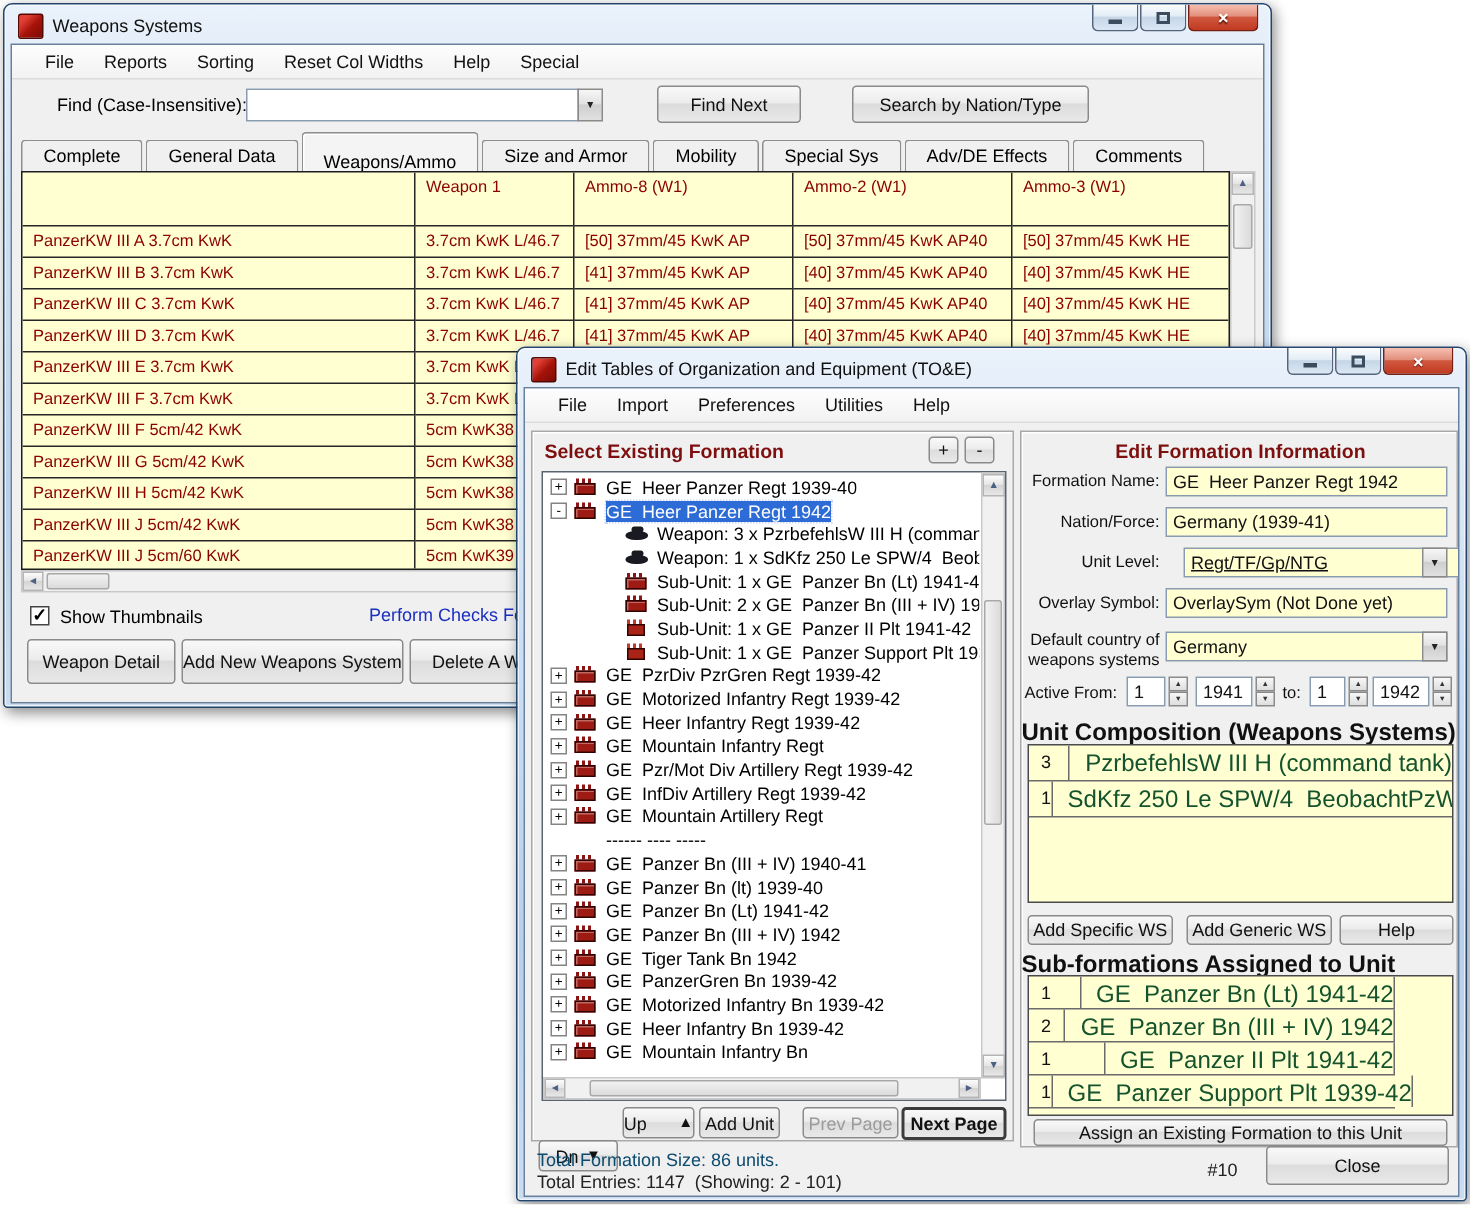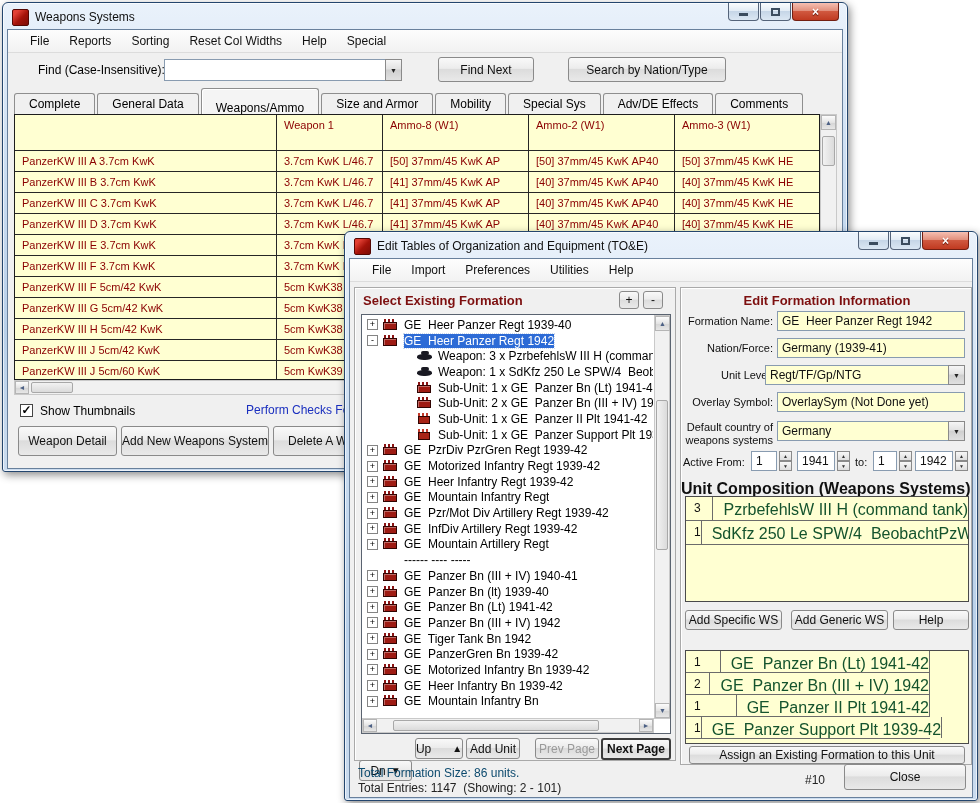--- a/index.html
+++ b/index.html
@@ -464,21 +464,21 @@
       <div class="gbox" style="left:330px;top:28px;width:292px;height:478px;">
         <div class="sect-hdr" style="left:0;top:5px;width:292px;text-align:center;">Edit Formation Information</div>
 
         <div class="flabel" style="left:2px;top:27px;width:90px;">Formation Name:</div>
         <input class="inp cream" style="left: 96px; top: 23px; width: 188px; height: 20px;" value="GE  Heer Panzer Regt 1942">
 
         <div class="flabel" style="left:2px;top:54px;width:90px;">Nation/Force:</div>
         <input class="inp cream" style="left: 96px; top: 50px; width: 188px; height: 20px;" value="Germany (1939-41)">
 
         <div class="flabel" style="left:2px;top:81px;width:90px;">Unit Level:</div>
-        <div class="inp cream" style="left:84px;top:77px;width:188px;height:20px;">Regt/TF/Gp/NTG</div>
+        <div class="inp cream" style="left:108px;top:77px;width:188px;height:20px;text-decoration:underline;">Regt/TF/Gp/NTG</div>
         <div class="ddbtn" style="left:267px;top:77px;height:20px;">
             <span>▼</span>
           </div>
 
         <div class="flabel" style="left:2px;top:108px;width:90px;">Overlay Symbol:</div>
         <input class="inp cream" style="left: 96px; top: 104px; width: 188px; height: 20px;" value="OverlaySym (Not Done yet)">
 
         <div class="flabel" style="left:2px;top:133px;width:90px;">Default country of</div>
         <div class="flabel" style="left:2px;top:146px;width:90px;">weapons systems</div>
         <div class="inp cream" style="left:96px;top:133px;width:188px;height:20px;">Germany</div>
@@ -519,20 +519,21 @@
             <div class="prow">
               <span class="pqty" style="width:66px;height:23px;">1</span>
               <span class="pname" style="height:23px;">SdKfz 250 Le SPW/4  BeobachtPzW</span>
             </div>
           </div>
 
         <div class="btn" style="left:4px;top:322px;width:97px;height:20px;">Add Specific WS</div>
         <div class="btn" style="left:110px;top:322px;width:97px;height:20px;">Add Generic WS</div>
         <div class="btn" style="left:212px;top:322px;width:76px;height:20px;">Help</div>
 
+        <div class="sub-hdr" style="left:0;top:347px;width:292px;">Sub-formations Assigned to Unit</div>
         <div class="ptable" style="left:4px;top:362px;width:284px;height:94px;">
 
         <div class="prow" style="width:244px;">
               <span class="pqty" style="width:54px;height:21px;">1</span>
               <span class="pname" style="height:21px;border-right:1px solid #6b6b6b;flex:1;">GE  Panzer Bn (Lt) 1941-42</span>
             </div>
             <div class="prow" style="width:244px;">
               <span class="pqty" style="width:54px;height:21px;">2</span>
               <span class="pname" style="height:21px;border-right:1px solid #6b6b6b;flex:1;">GE  Panzer Bn (III + IV) 1942</span>
             </div>

